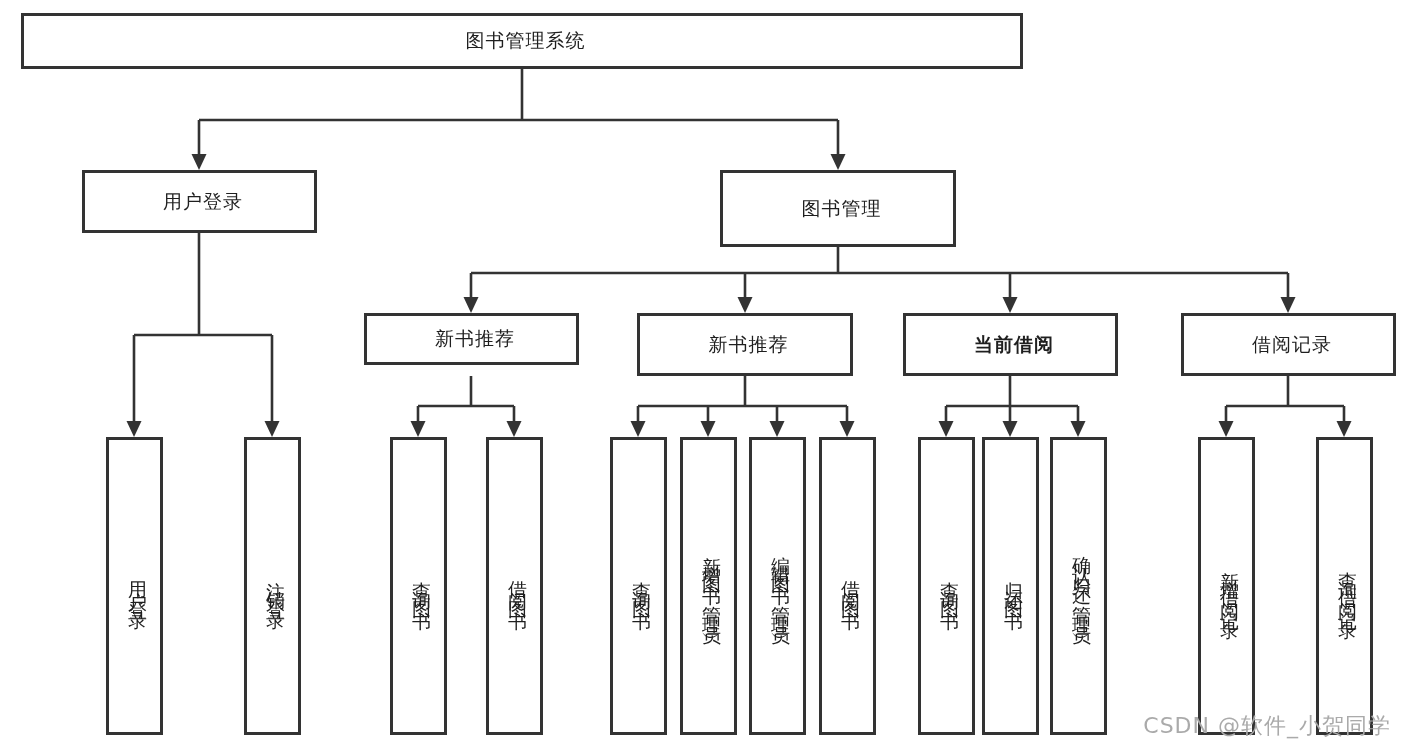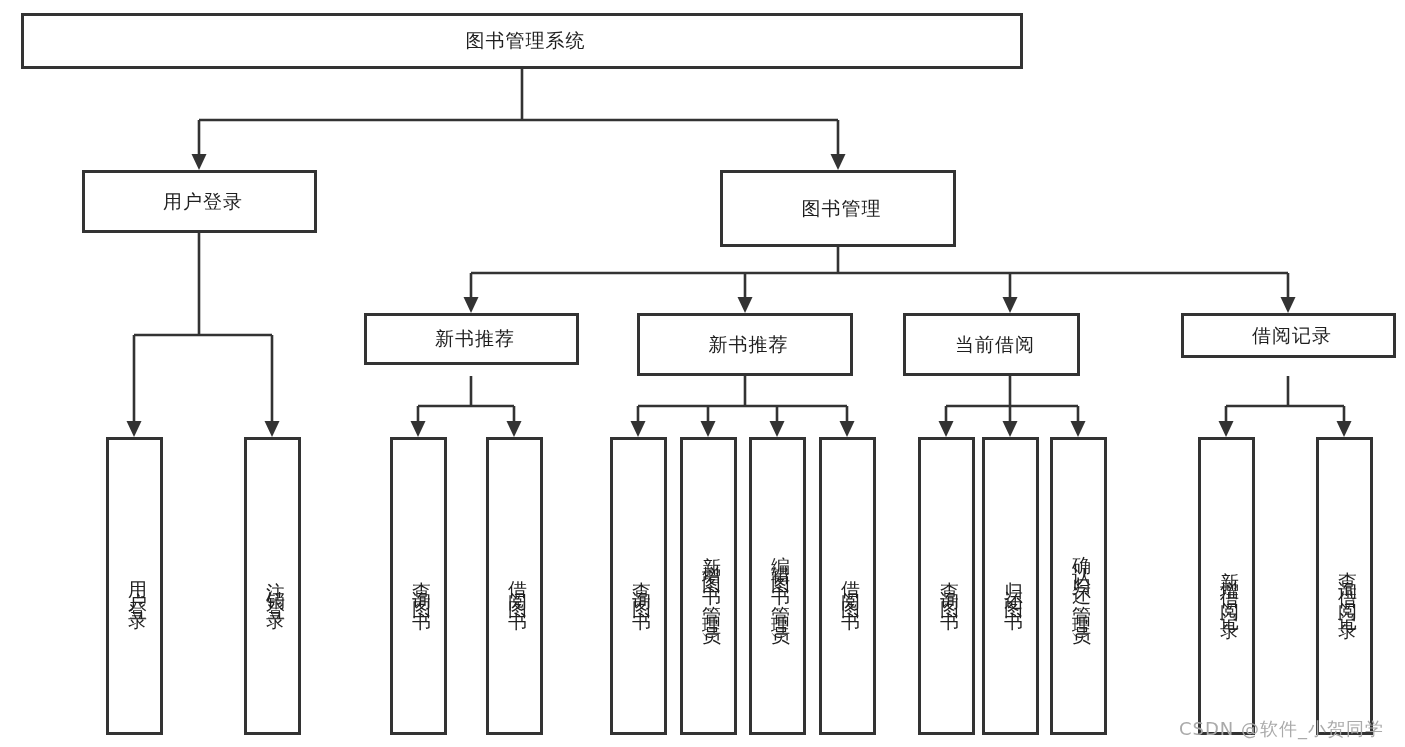--- a/index.html
+++ b/index.html
@@ -48,23 +48,23 @@
     text-orientation: mixed;
     font-size: 19px;
     letter-spacing: 10px;
     line-height: 1;
     white-space: nowrap;
     max-height: 288px;
   }
   .watermark {
     position: absolute;
     z-index: 3;
-    right: 21px;
+    right: 14px;
     bottom: 6px;
-    font-size: 18px;
+    font-size: 22px;
     color: #aaaaaa;
     letter-spacing: 1px;
     white-space: nowrap;
   }
 </style>
 </head>
 <body>
 
 <div class="canvas">
 
@@ -111,24 +111,24 @@
   <div class="node h-node" style="left:720px; top:170px; width:236px; height:77px;">
     <span>图书管理</span>
   </div>
 
   <div class="node h-node" style="left:364px; top:313px; width:215px; height:52px;">
     <span>新书推荐</span>
   </div>
   <div class="node h-node" style="left:637px; top:313px; width:216px; height:63px;">
     <span>新书推荐</span>
   </div>
-  <div class="node h-node" style="left:903px; top:313px; width:177px; height:63px;">
+  <div class="node h-node" style="left:903px; top:313px; width:215px; height:63px;font-weight:bold;">
     <span>当前借阅</span>
   </div>
-  <div class="node h-node" style="left:1181px; top:313px; width:215px; height:45px;">
+  <div class="node h-node" style="left:1181px; top:313px; width:215px; height:63px;">
     <span>借阅记录</span>
   </div>
 
   <div class="node v-node" style="left:106px;">
     <span class="vtext">用户登录</span>
   </div>
   <div class="node v-node" style="left:244px;">
     <span class="vtext">注销登录</span>
   </div>
 

